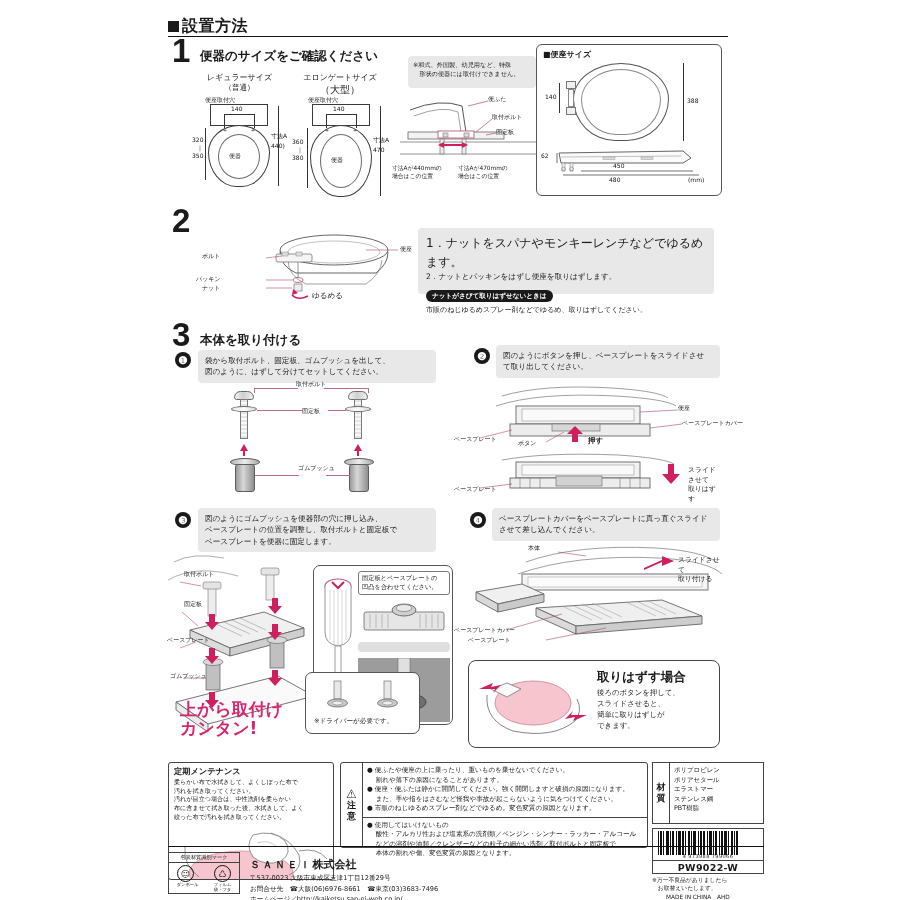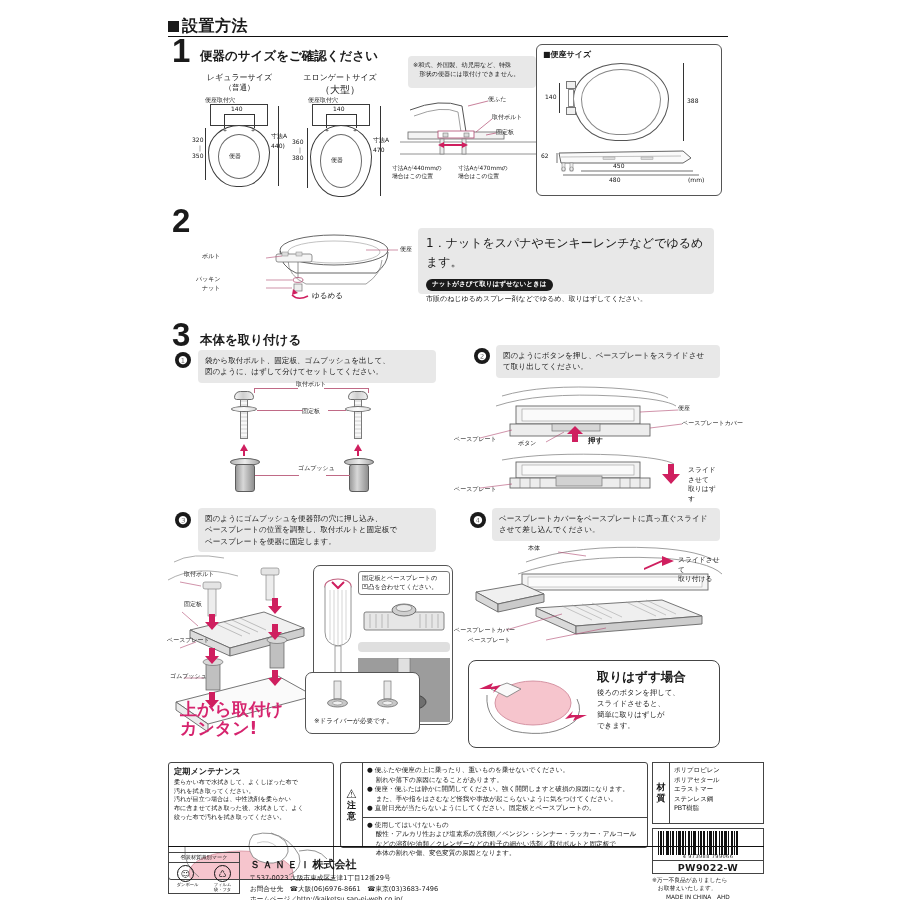--- a/index.html
+++ b/index.html
@@ -268,20 +268,21 @@
     </svg>
     <div class="abs lbl-s" style="left:-24px;top:20px;">ボルト</div>
     <div class="abs lbl-s" style="left:-30px;top:43px;">パッキン</div>
     <div class="abs lbl-s" style="left:-24px;top:52px;">ナット</div>
     <div class="abs lbl-s" style="left:174px;top:13px;">便座</div>
     <div class="abs" style="left:86px;top:59px;font-size:7.6px;">ゆるめる</div>
   </div>
 
   <div class="abs gray-box" style="left:418px;top:228px;width:296px;height:66px;padding:6px 8px;">
     <div style="font-size:12px;line-height:1.55;">1．ナットをスパナやモンキーレンチなどでゆるめます。</div>
+    <div style="font-size:7.6px;line-height:1.55;">2．ナットとパッキンをはずし便座を取りはずします。</div>
     <div style="margin-top:4px;display:inline-block;background:#1a1a1a;color:#fff;font-size:6.6px;font-weight:bold;padding:1.5px 6px;border-radius:6px;">ナットがさびて取りはずせないときは</div>
     <div style="font-size:7px;margin-top:3px;">市販のねじゆるめスプレー剤などでゆるめ、取りはずしてください。</div>
   </div>
 
   <div class="abs stepnum" style="left:172px;top:320px;">3</div>
   <div class="abs stephead" style="left:200px;top:332px;">本体を取り付ける</div>
 
   <div class="abs circle-num" style="left:175px;top:352px;">❶</div>
   <div class="abs substep-text" style="left:198px;top:350px;width:238px;white-space:pre-line;">袋から取付ボルト、固定板、ゴムブッシュを出して、
 図のように、はずして分けてセットしてください。</div>
@@ -557,21 +558,21 @@
       <div class="caution-tri">⚠</div>
       <div class="caution-ch">注</div>
       <div class="caution-ch">意</div>
     </div>
     <div style="flex:1;display:flex;flex-direction:column;">
       <div class="caution-text" style="border-bottom:1px solid #444;">
         <div>● 便ふたや便座の上に乗ったり、重いものを乗せないでください。</div>
         <div>　 割れや落下の原因になることがあります。</div>
         <div>● 便座・便ふたは静かに開閉してください。強く開閉しますと破損の原因になります。</div>
         <div>　 また、手や指をはさむなど怪我や事故が起こらないように気をつけてください。</div>
-        <div>● 直射日光が当たらないようにしてください。固定板とベースプレートの。</div>
+        <div>● 市販のねじゆるめスプレー剤などでゆるめ。変色変質の原因となります。</div>
       </div>
       <div class="caution-text">
         <div>● 使用してはいけないもの</div>
         <div>　 酸性・アルカリ性および塩素系の洗剤類／ベンジン・シンナー・ラッカー・アルコール</div>
         <div>　 などの溶剤や油類／クレンザーなどの粒子の細かい洗剤／取付ボルトと固定板で</div>
         <div>　 本体の割れや傷、変色変質の原因となります。</div>
       </div>
     </div>
   </div>
 

